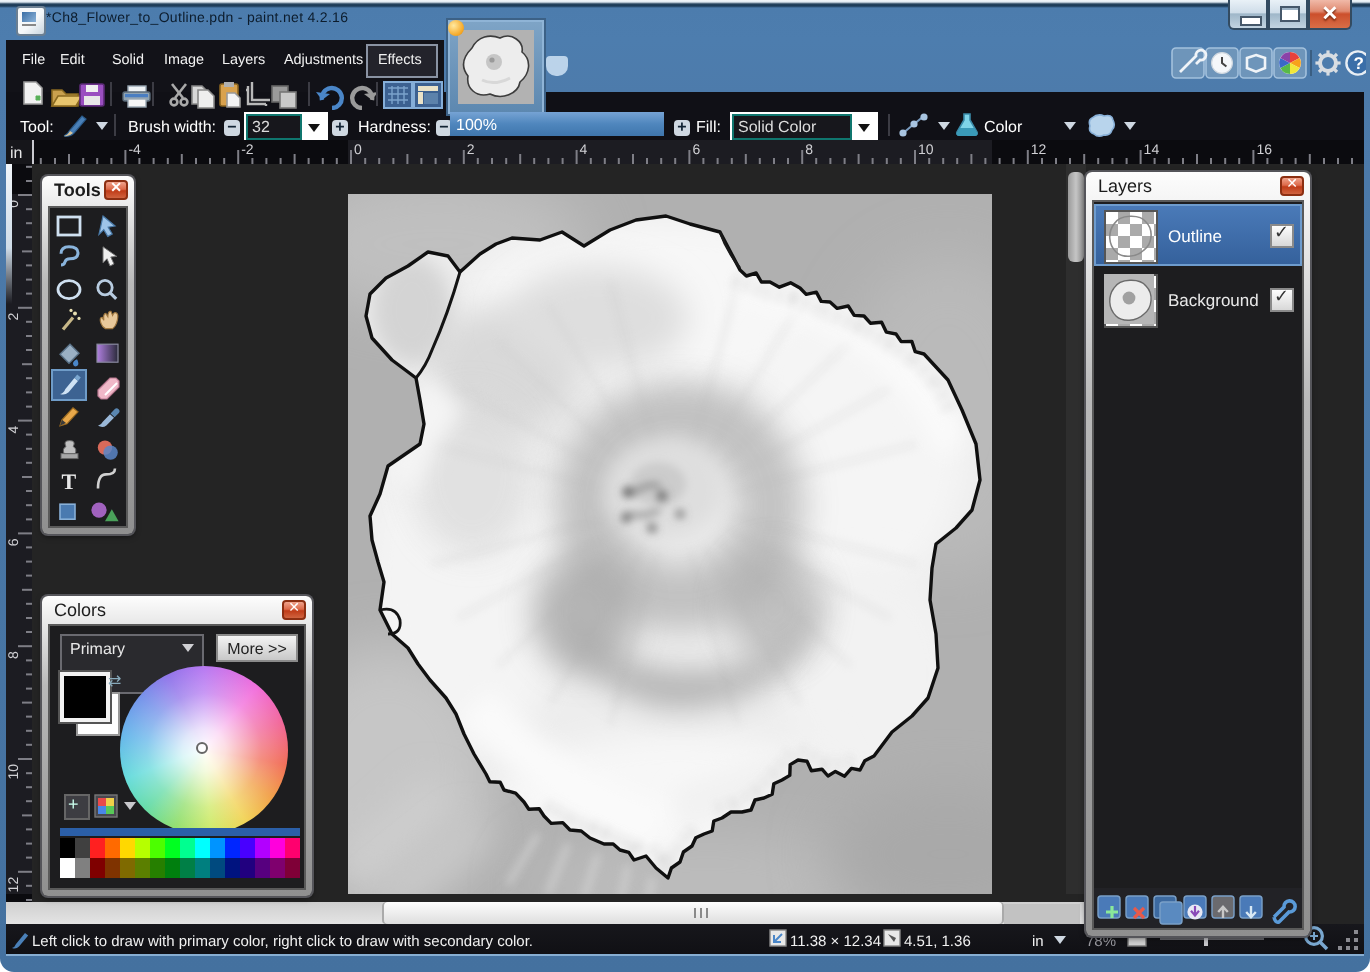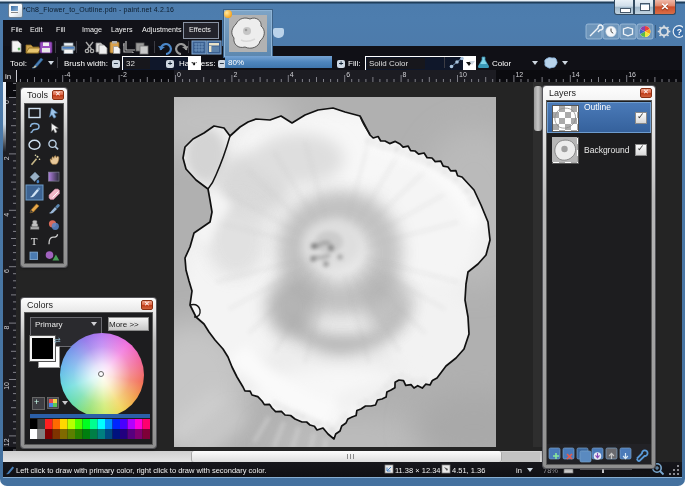--- a/index.html
+++ b/index.html
@@ -30,21 +30,21 @@
   .menu{position:absolute;top:25px;font-size:7.2px;color:#f2f2f2;}
   #effbox{position:absolute;left:183px;top:22px;width:34px;height:15px;border:1px solid #8a93a3;background:#23232b;}
   
   #thumbtab{position:absolute;left:224px;top:10px;width:46px;height:45px;background:linear-gradient(#7ea4c6,#5d88b0);border:1px solid #8fb4d6;box-shadow:0 0 0 1px #3c6186;}
   #thumbimg{position:absolute;left:4px;top:4px;width:38px;height:37px;background:#b0b0b0;}
   #unsaved{position:absolute;left:-1px;top:-1px;width:8px;height:8px;border-radius:50%;background:radial-gradient(circle at 35% 35%,#ffe9a0,#f5a623 70%,#c77c00);}
   #shield{position:absolute;left:273px;top:28px;width:11px;height:10px;background:#cfe3f4;border-radius:2px 2px 5px 5px;opacity:.85;}
   
   .lab{position:absolute;font-size:8px;color:#fff;top:4px;}
   .pm{position:absolute;top:60px;width:8px;height:8px;background:#cfd8e2;border-radius:2px;color:#123;font-size:8px;line-height:8px;text-align:center;font-weight:bold;}
-  .combo{position:absolute;top:56px;height:13px;background:#0f172a;border:1px solid #fff;padding-left:37px;}
+  .combo{position:absolute;top:56px;height:13px;background:#0f766e;border:1px solid #fff;}
   .combo .in{position:absolute;left:1px;top:1px;bottom:1px;background:#17171c;color:#ddd;font-size:8px;padding:1px 2px;}
   .combo .dd{position:absolute;right:0px;top:0;bottom:0;width:12px;background:#fff;}
   .combo .dd:after{content:"";position:absolute;left:3px;top:5px;border:3px solid transparent;border-top:4px solid #111;}
   .ddt{position:absolute;top:61px;border:3px solid transparent;border-top:4px solid #cfd8e2;}
   
   #canvas{position:absolute;left:174px;top:97px;width:322px;height:350px;}
   #vsb{position:absolute;left:533px;top:82px;width:10px;height:365px;background:#2e2e2e;}
   #vsb .th{position:absolute;left:1px;top:4px;width:8px;height:45px;background:linear-gradient(90deg,#9a9a9a,#c5c5c5,#8a8a8a);border-radius:3px;}
   #hsb{position:absolute;left:3px;top:451px;width:543px;height:11px;background:linear-gradient(#cfcfcf,#e4e4e4);}
   #hsb .th{position:absolute;left:188px;top:0px;width:311px;height:11px;background:linear-gradient(#fdfdfd,#dedede);border-radius:2px;box-shadow:inset -1px 0 0 #aaa,inset 1px 0 0 #aaa;}
@@ -75,21 +75,21 @@
   <div class="cap" id="bmin"></div>
     <div class="cap" id="bmax"></div>
     <div class="cap" id="bcls"></div>
 
   <div id="menustrip"></div>
   <div id="toolbar2"></div>
 
   <div id="effbox"></div>
   <div class="menu" style="left:11px">File</div>
   <div class="menu" style="left:30px">Edit</div>
-  <div class="menu" style="left:56px">Fill</div>
+  <div class="menu" style="left:56px">Solid</div>
   <div class="menu" style="left:82px">Image</div>
   <div class="menu" style="left:111px">Layers</div>
   <div class="menu" style="left:142px">Adjustments</div>
   <div class="menu" style="left:189px">Effects</div>
   <svg class="abs" style="left:3px;top:39px" width="222" height="16">
       <path d="M9,2 h6 l3,3 v8 h-9 z" fill="#f2f2f2" stroke="#9a9a9a" stroke-width="0.8"></path>
       <path d="M15,9 l2,2 M17,9 l-2,2" stroke="#58b058" stroke-width="1.4"></path>
       <path d="M23,6 h5 l2,2 h6 v6 h-13 z" fill="#caa14e" stroke="#8a6a20" stroke-width="0.8"></path>
       <path d="M23,14 l3,-5 h12 l-3,5 z" fill="#e8c56e" stroke="#8a6a20" stroke-width="0.8"></path>
       <rect x="37" y="3" width="12" height="11" rx="1" fill="#9a4fc0" stroke="#5c2a78" stroke-width="0.8"></rect>
@@ -181,21 +181,21 @@
       <div class="lab" style="left:64px;top:59px;position:absolute">Brush width:</div>
       <div class="pm" style="left:112px">−</div>
       <div class="combo" style="left:122px;width:40px">
         <div class="in" style="width:22px">32</div>
         <div class="dd"></div>
       </div>
       <div class="pm" style="left:166px">+</div>
       <div class="lab" style="left:179px;top:59px;position:absolute">Hardness:</div>
       <div class="pm" style="left:218px">−</div>
       <div class="abs" style="left:225px;top:56px;width:107px;height:12px;background:linear-gradient(#76a3d4,#4f86bd 50%,#3f76ad 100%)"></div>
-      <div class="abs" style="left:228px;top:58px;font-size:8px;color:#fff">80%</div>
+      <div class="abs" style="left:228px;top:58px;font-size:8px;color:#fff">100%</div>
       <div class="pm" style="left:337px">+</div>
       <div class="lab" style="left:348px;top:59px;position:absolute">Fill:</div>
       <div class="combo" style="left:365px;width:72px">
         <div class="in" style="width:54px">Solid Color</div>
         <div class="dd"></div>
       </div>
       <div class="abs" style="left:444px;top:57px;width:1px;height:11px;background:#3c3c44"></div>
       <svg class="abs" style="left:449px;top:56px" width="16" height="13">
         <path d="M2,11 L8,6 L13,2" stroke="#7a9cc0" stroke-width="1" fill="none"></path>
         <circle cx="2.5" cy="10.5" r="1.8" fill="#a8c4e0"></circle>
@@ -600,21 +600,21 @@
       <svg class="abs" style="left:0px;top:0px" width="685" height="486" pointer-events="none">
         <rect x="677" y="465" width="2" height="2" fill="#8a8a90"></rect>
         <rect x="673" y="469" width="2" height="2" fill="#8a8a90"></rect>
         <rect x="677" y="469" width="2" height="2" fill="#8a8a90"></rect>
         <rect x="669" y="473" width="2" height="2" fill="#8a8a90"></rect>
         <rect x="673" y="473" width="2" height="2" fill="#8a8a90"></rect>
         <rect x="677" y="473" width="2" height="2" fill="#8a8a90"></rect>
       </svg>
     </div>
 
-  <div class="pal" id="palTools" style="left:21px;top:88px;width:46px;height:179px;">
+  <div class="pal" id="palTools" style="left:21px;top:88px;width:46px;height:179px;font-weight:bold;">
       <div class="ttl">Tools</div>
       <div class="cls"></div>
       <div class="body" style="top:15px"></div>
       <svg class="abs" style="left:4px;top:17px" width="38" height="159">
         <rect x="1" y="80.0" width="17" height="15" fill="#3d6392" stroke="#6f9cc8" stroke-width="1"></rect>
         <g transform="translate(9.5,8.0)">
           <rect x="-5.5" y="-4.5" width="11" height="9" fill="none" stroke="#cfe0f0" stroke-width="1.4"></rect>
         </g>
         <g transform="translate(28.5,8.0)">
           <path d="M-2,-5 l6,5 -3.4,0.6 2,3.4 -2.2,1.2 -2,-3.4 -2.4,2.4 z" fill="#9ec4e8" stroke="#4a7aa8" stroke-width="0.6"></path>
@@ -694,21 +694,21 @@
           <path d="M-1,4.5 l3.4,-6 3.4,6 z" fill="#4aa05a"></path>
         </g>
       </svg>
     </div>
   <div class="pal" id="palColors" style="left:21px;top:298px;width:135px;height:150px;">
       <div class="ttl">Colors</div>
       <div class="cls"></div>
       <div class="body" style="top:14px"></div>
       <div class="abs" style="left:9px;top:19px;width:72px;height:30px;background:#2a2a2e;border:1px solid #6a6a70;color:#e8e8e8;font-size:8px;line-height:14px;padding-left:4px;box-sizing:border-box">Primary</div>
       <div class="abs" style="left:70px;top:24px;border:3px solid transparent;border-top:4px solid #d0d0d4"></div>
-      <div class="abs" style="left:87px;top:19px;width:41px;height:14px;background:linear-gradient(#f4f4f4,#c8c8c8);border:1px solid #8a8a8a;color:#222;font-size:8px;line-height:13px;box-sizing:border-box">More &gt;&gt;</div>
+      <div class="abs" style="left:87px;top:19px;width:41px;height:14px;background:linear-gradient(#f4f4f4,#c8c8c8);border:1px solid #8a8a8a;color:#222;font-size:8px;line-height:13px;text-align:center;box-sizing:border-box">More &gt;&gt;</div>
       <div class="abs" style="left:17px;top:48px;width:20px;height:20px;background:#fff;border:1px solid #999"></div>
       <div class="abs" style="left:9px;top:38px;width:21px;height:21px;background:#000;border:2px solid #f2f2f2;box-shadow:0 0 0 1px #555"></div>
       <div class="abs" style="left:33px;top:38px;font-size:8px;color:#8ab">⇄</div>
       <div class="abs" style="left:39px;top:35px;width:84px;height:84px;border-radius:50%;background:conic-gradient(from 0deg, #b06cf0, #f060d8 40deg, #f05890 70deg, #f06048 100deg, #f09838 125deg, #f0d048 150deg, #c8e858 175deg, #88dc60 200deg, #58d8a0 225deg, #58d8d8 250deg, #58b0e8 280deg, #6888e8 310deg, #8868e8 335deg, #b06cf0 360deg)"></div>
       <div class="abs" style="left:39px;top:35px;width:84px;height:84px;border-radius:50%;background:radial-gradient(circle, rgba(255,255,255,0.98) 0%, rgba(255,255,255,0.8) 18%, rgba(255,255,255,0.3) 48%, rgba(255,255,255,0) 80%)"></div>
       <div class="abs" style="left:77px;top:73px;width:6px;height:6px;border-radius:50%;border:1.5px solid #666;background:rgba(255,255,255,0.6);box-sizing:border-box"></div>
       <div class="abs" style="left:11px;top:99px;width:11px;height:11px;background:#3d3d42;border:1px solid #666"></div>
       <div class="abs" style="left:13px;top:99px;font-size:9px;color:#cfe">+</div>
       <svg class="abs" style="left:26px;top:99px" width="12" height="12">
         <rect x="0.5" y="0.5" width="11" height="11" fill="#48484e" stroke="#777" stroke-width="0.7"></rect>
@@ -756,21 +756,21 @@
     </div>
   <div class="pal" id="palLayers" style="left:543px;top:86px;width:112px;height:382px;">
       <div class="ttl">Layers</div>
       <div class="cls"></div>
       <div class="body" style="top:14px"></div>
       <div class="abs" style="left:4px;top:16px;width:104px;height:31px;background:linear-gradient(#4a7ab8,#35619c);border:1px solid #6e9cce;box-sizing:border-box"></div>
       <div class="abs chk" style="left:9px;top:19px;width:25px;height:25px"></div>
       <svg class="abs" style="left:9px;top:19px" width="25" height="25">
         <path d="M5,7 C8,2 18,2 21,6 C25,10 24,17 20,20 C16,24 9,24 6,21 C2,17 2,11 5,7 Z" fill="none" stroke="#8a8a8a" stroke-width="0.8"></path>
       </svg>
-      <div class="abs" style="left:41px;top:16px;font-size:8.5px;color:#fff">Outline</div>
+      <div class="abs" style="left:41px;top:27px;font-size:8.5px;color:#fff">Outline</div>
       <div class="abs cb" style="left:92px;top:26px"></div>
       <div class="abs chk" style="left:9px;top:51px;width:25px;height:25px"></div>
       <svg class="abs" style="left:9px;top:51px" width="25" height="25">
         <rect width="25" height="25" fill="#b6b6b6"></rect>
         <path d="M5,7 C8,2 18,2 21,6 C25,10 24,17 20,20 C16,24 9,24 6,21 C2,17 2,11 5,7 Z" fill="#ececec" stroke="#6a6a6a" stroke-width="0.7"></path>
         <circle cx="12.5" cy="12" r="3.2" fill="#a0a0a0"></circle>
       </svg>
       <div class="abs" style="left:41px;top:59px;font-size:8.5px;color:#e8e8e8">Background</div>
       <div class="abs cb" style="left:92px;top:58px"></div>
       <div class="abs" style="left:4px;top:358px;width:104px;height:20px;background:#222226"></div>

